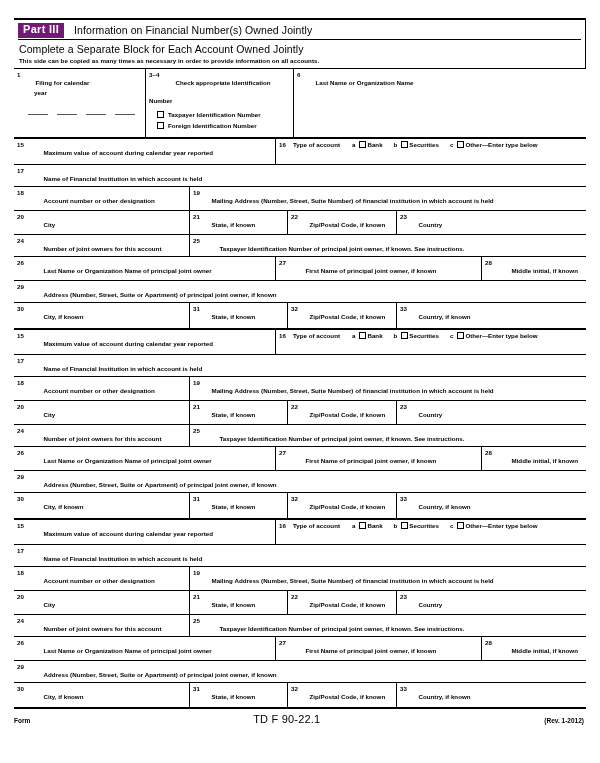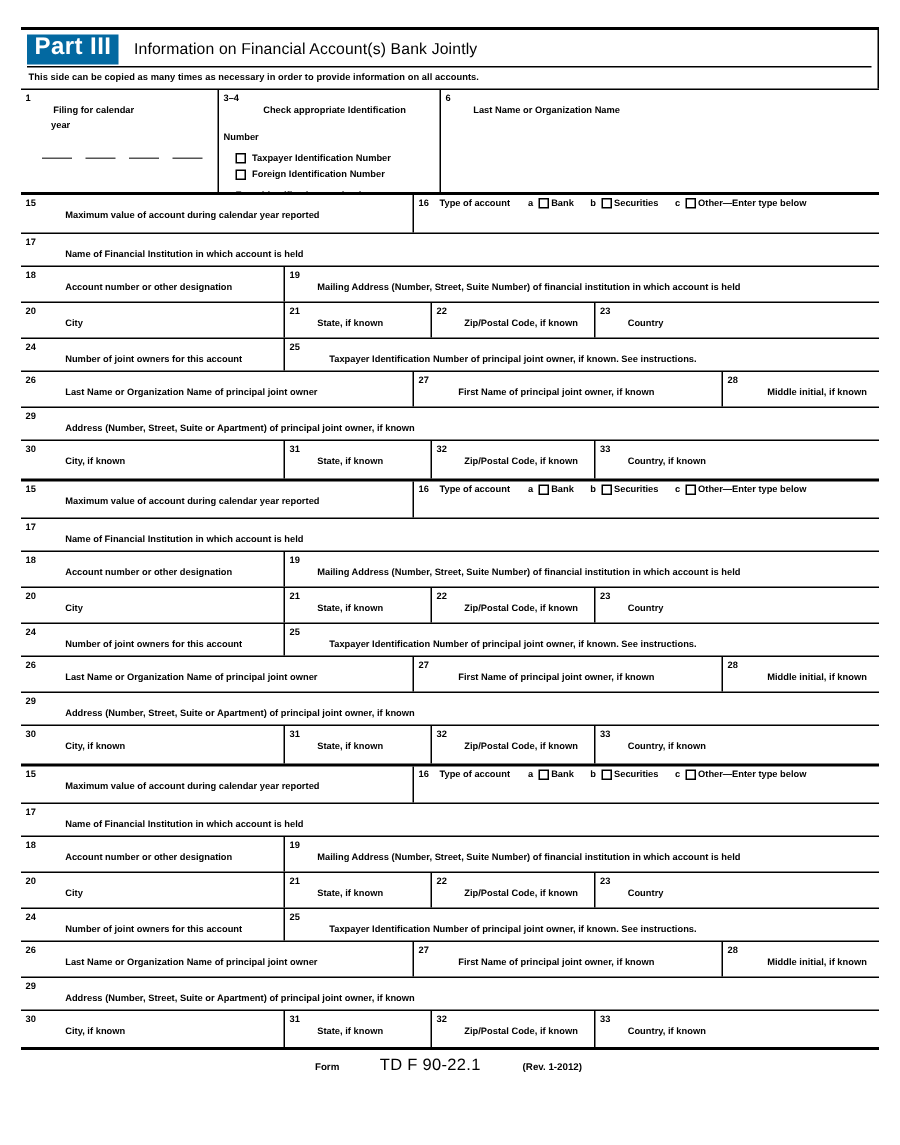--- a/index.html
+++ b/index.html
@@ -33,23 +33,23 @@
   }
   .part-line {
     display: flex;
     align-items: center;
     border-bottom: 1px solid #000;
     padding-bottom: 1px;
     margin-bottom: 3px;
     margin-right: 4px;
   }
   .part-badge {
-    background: #0369a1;
+    background: #701a75;
     color: #fff;
-    font-size: 16px;
+    font-size: 11px;
     font-weight: bold;
     letter-spacing: .3px;
     padding: 1px 5px 2px 5px;
     line-height: 1.05;
   }
   .part-title {
     font-size: 10.5px;
     margin-left: 10px;
     letter-spacing: .1px;
   }
@@ -185,41 +185,42 @@
   }
   .acct-type .num { min-width: 14px; }
   .at-label { margin-right: 12px; }
   .at-letter { margin-right: 4px; }
   .at-opt { display: flex; align-items: center; margin-right: 11px; }
   .at-opt .cb { margin-right: 1px; }
 
   
   .footer {
     display: flex;
-    justify-content: center;
+    justify-content: space-between;
     align-items: baseline;
     padding-top: 4px;
     padding-right: 2px;
     gap: 24px;
   }
   .f-form { font-size: 6.5px; font-weight: bold; margin-right: 3px; }
   .f-code { font-size: 11px; letter-spacing: .2px; }
   .f-rev { font-size: 6.5px; font-weight: bold; margin-left: 4px; }
 </style>
 </head>
 <body>
 
 <div class="page">
 
   <div class="header">
     <div class="header-left">
       <div class="part-line">
         <span class="part-badge">Part III</span>
-        <span class="part-title">Information on Financial Account(s) Bank Jointly</span>
-      </div>
+        <span class="part-title">Information on Financial Number(s) Owned Jointly</span>
+      </div>
+      <div class="subtitle">Complete a Separate Block for Each Account Owned Jointly</div>
       <div class="subnote">This side can be copied as many times as necessary in order to provide information on all accounts.</div>
     </div>
   </div>
 
   <div class="row thick idrow">
     <div class="cell c-year">
       <span class="num">1</span>
       <span class="lbl">Filing for calendar</span>
       <div class="lbl lbl-ind" style="margin-left:17px;">year</div>
       <div class="year-dashes">

